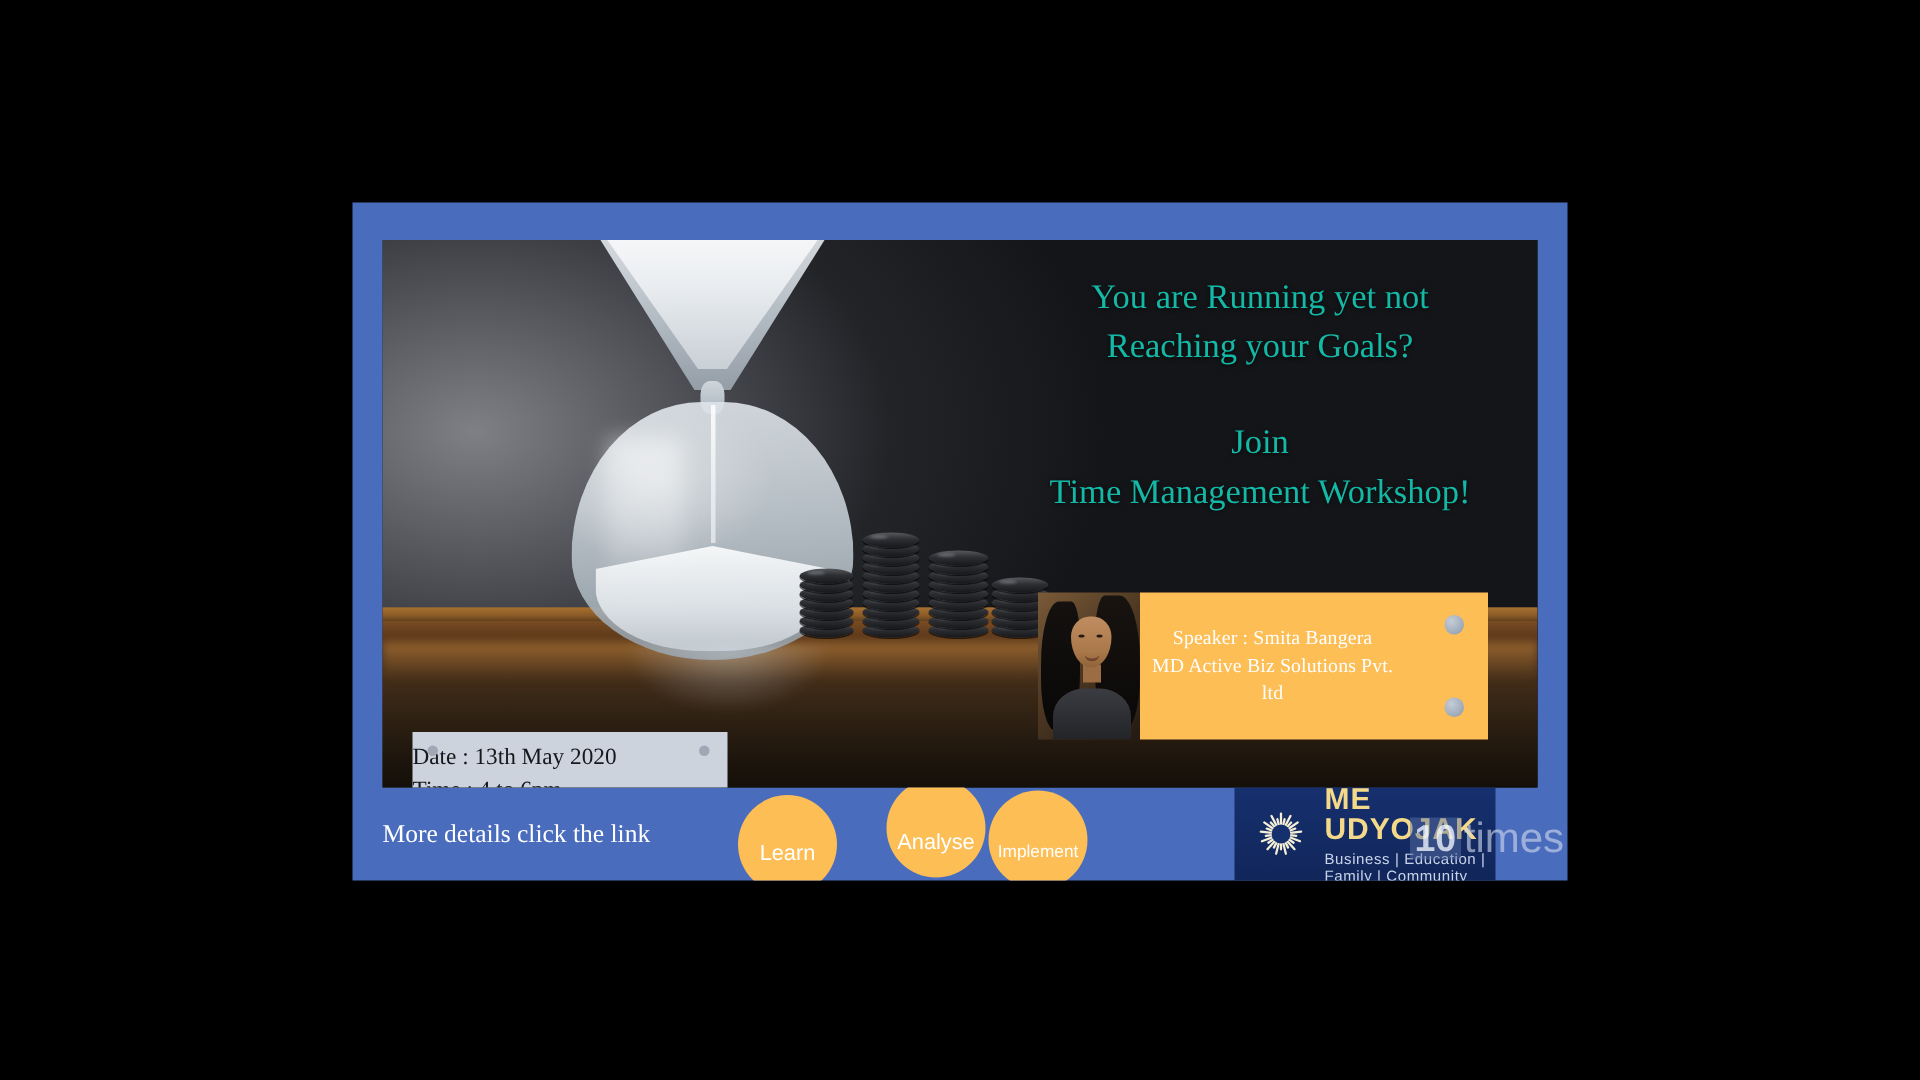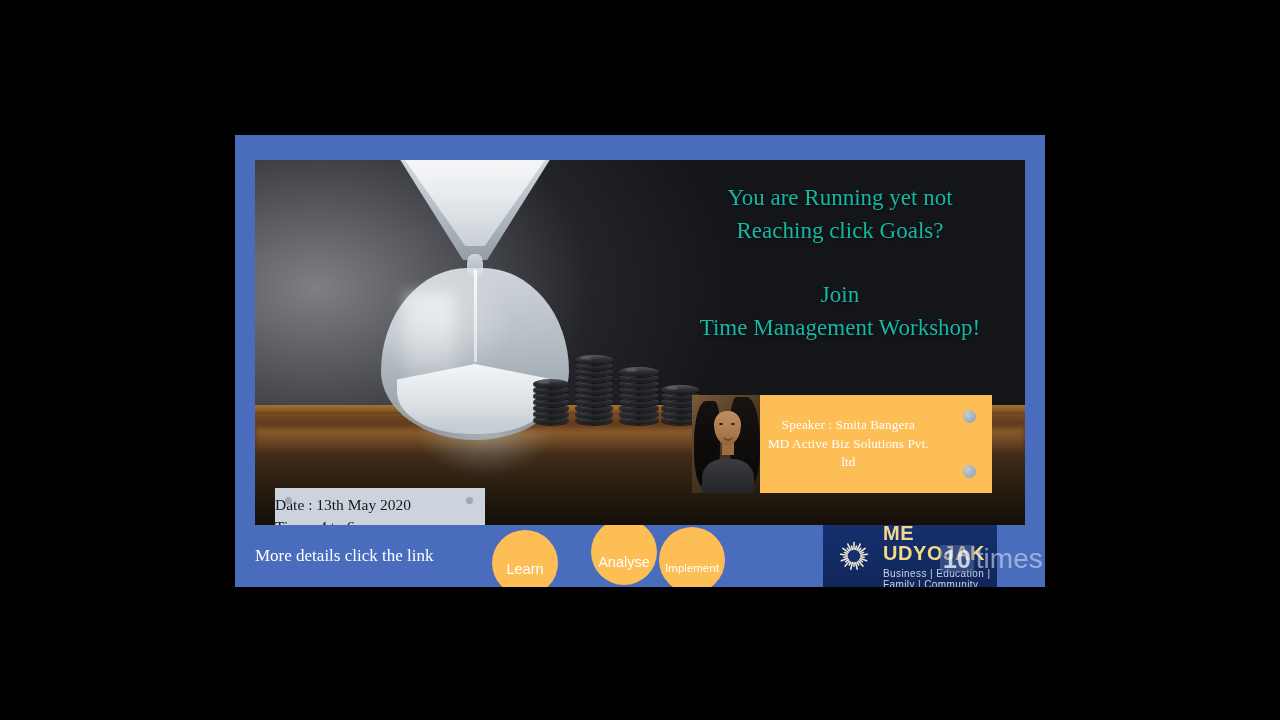--- a/index.html
+++ b/index.html
@@ -460,21 +460,21 @@
               <div class="coin-shine"></div>
             </div>
             <div class="coin" style="width: 38px; height: 10px; bottom: 30px;">
               <div class="coin-shine"></div>
             </div>
           </div>
       </div>
 
       <div id="headline">
         <div class="head-q">You are Running yet not</div>
-        <div class="head-q">Reaching click Goals?</div>
+        <div class="head-q">Reaching your Goals?</div>
         <div class="head-gap"></div>
         <div class="head-join">Join</div>
         <div class="head-main">Time Management Workshop!</div>
       </div>
 
       <div id="speaker-card">
         <div id="speaker-photo">
           <div class="sp-hair-l"></div>
           <div class="sp-hair-r"></div>
           <div class="sp-neck"></div>

